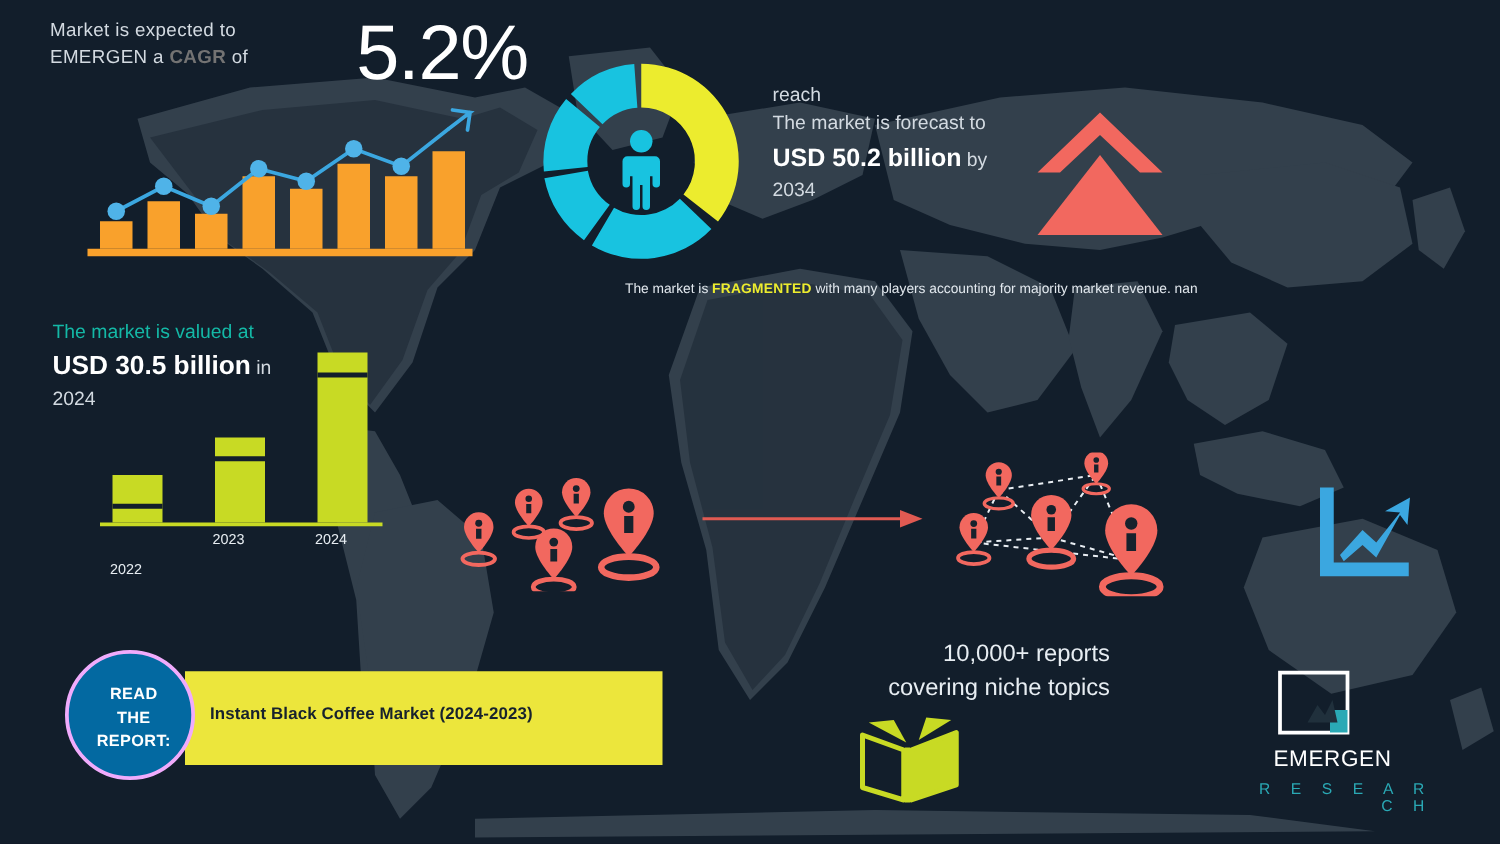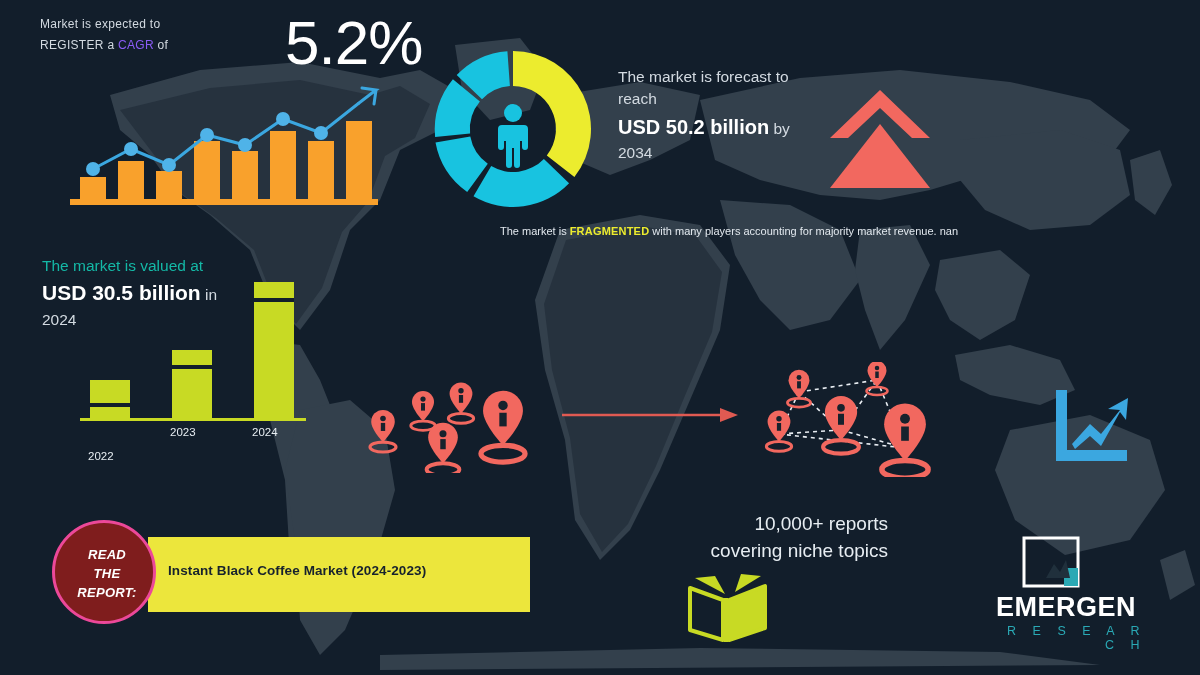--- a/index.html
+++ b/index.html
@@ -3,22 +3,22 @@
 <meta charset="utf-8">
 <style>
   html,body{margin:0;padding:0;background:#0d1722;}
   body{width:1200px;height:675px;overflow:hidden;font-family:"Liberation Sans",sans-serif;}
   #stage{position:relative;width:1200px;height:675px;background:#121e2b;overflow:hidden;}
   #worldmap{position:absolute;left:0;top:0;width:1200px;height:675px;}
   .abs{position:absolute;}
 
   
   #cagr-block{left:40px;top:14px;width:420px;}
-  #cagr-lead{font-size:12px;line-height:21px;color:#d3dae1;letter-spacing:.3px;width:190px;}
-  #cagr-lead b{color:#8b5cf6;font-weight:400;}
+  #cagr-lead{font-size:15px;line-height:21px;color:#d3dae1;letter-spacing:.3px;width:190px;}
+  #cagr-lead b{color:#737373;font-weight:700;}
   #cagr-value{position:absolute;left:216px;top:-6px;font-size:62px;font-weight:400;color:#ffffff;letter-spacing:-1px;line-height:70px;margin-left:29px;}
 
   
   #orange-chart{left:62px;top:78px;width:320px;height:130px;}
 
   
   #donut{left:428px;top:44px;width:170px;height:170px;}
 
   
   #forecast{left:618px;top:66px;width:260px;}
@@ -49,31 +49,31 @@
   #pins-left{left:355px;top:368px;width:190px;height:105px;}
   #pins-right{left:755px;top:362px;width:200px;height:115px;}
   #red-arrow-line{left:560px;top:400px;width:180px;height:30px;}
 
   
   #blue-icon{left:1048px;top:386px;width:86px;height:82px;}
 
   
   #banner{left:148px;top:537px;width:382px;height:75px;background:#ece63c;}
   #banner-text{position:absolute;left:168px;top:563px;font-size:13.5px;font-weight:700;color:#17222d;letter-spacing:.1px;}
-  #read-circle{left:52px;top:520px;width:104px;height:104px;border-radius:50%;background:#7f1d1d;border:3px solid #ec4899;box-sizing:border-box;font-style:italic;}
+  #read-circle{left:52px;top:520px;width:104px;height:104px;border-radius:50%;background:#0369a1;border:3px solid #f0abfc;box-sizing:border-box;}
   #read-circle-label{position:absolute;left:0;top:22px;width:104px;text-align:center;font-size:13px;font-weight:700;color:#ffffff;line-height:19px;letter-spacing:.3px;}
 
   
   #reports{left:588px;top:510px;width:300px;}
   #reports .r1{font-size:19px;color:#e7edf2;line-height:27px;font-weight:400;text-align:right;}
   #book{position:absolute;left:97px;top:62px;width:86px;height:72px;}
 
   
   #logo{left:986px;top:534px;width:160px;height:110px;}
-  #logo-em{position:absolute;left:0;top:58px;width:160px;text-align:center;font-size:27px;font-weight:700;color:#ffffff;letter-spacing:.5px;line-height:30px;}
+  #logo-em{position:absolute;left:0;top:58px;width:160px;text-align:center;font-size:18px;font-weight:400;color:#ffffff;letter-spacing:.5px;line-height:30px;}
   #logo-rs{position:absolute;left:0;top:90px;width:160px;text-align:right;font-size:12.5px;font-weight:400;color:#2aa9b5;letter-spacing:6.5px;}
 </style>
 </head>
 <body>
 
 <div id="stage">
 
   <svg id="worldmap" viewBox="0 0 1200 675" preserveAspectRatio="none">
     <rect x="0" y="0" width="1200" height="675" fill="#121e2b"></rect>
     <g fill="#36434f" opacity="0.92">
@@ -109,21 +109,21 @@
     </g>
     <g fill="#1b2733" opacity="0.55">
       <path d="M120 110 L210 88 L300 80 L370 95 L400 86 L430 104 L415 138 L385 156 L368 202 L342 232 L322 288 L296 324 L272 296 L254 250 L216 218 L182 194 L158 160 Z"></path>
       <path d="M566 240 L642 226 L696 236 L722 272 L712 332 L684 398 L656 466 L628 524 L602 552 L580 514 L570 438 L552 370 L544 304 Z"></path>
     </g>
   </svg>
 
   <div class="abs" id="cagr-block">
     <div id="cagr-lead">
       <span>Market is expected to</span><br>
-      <span>REGISTER a </span><b>CAGR</b><span> of</span>
+      <span>EMERGEN a </span><b>CAGR</b><span> of</span>
     </div>
     <div id="cagr-value">5.2%</div>
   </div>
 
   <svg class="abs" id="orange-chart" viewBox="0 0 320 130">
     <g fill="#f9a12c">
       <rect x="18" y="99" width="26" height="22"></rect>
       <rect x="56" y="83" width="26" height="38"></rect>
       <rect x="94" y="93" width="26" height="28"></rect>
       <rect x="132" y="63" width="26" height="58"></rect>
@@ -157,22 +157,22 @@
       <path d="M -56.3 -53.9 A 78 78 0 0 1 -5.6 -77.8 L -3.1 -42.9 A 43 43 0 0 0 -31.0 -29.7 Z" fill="#18c3e0"></path>
 
       <g fill="#18c3e0">
         <circle cx="0" cy="-16" r="9"></circle>
         <path d="M-11 -4 h22 a4 4 0 0 1 4 4 v18 a3 3 0 0 1 -6 0 v-6 h-2 v24 a3 3 0 0 1 -6 0 v-17 h-2 v17 a3 3 0 0 1 -6 0 v-24 h-2 v6 a3 3 0 0 1 -6 0 v-18 a4 4 0 0 1 4 -4 Z"></path>
       </g>
     </g>
   </svg>
 
   <div class="abs" id="forecast">
+    <div class="l1">reach</div>
     <div class="l1">The market is forecast to</div>
-    <div class="l1">reach</div>
     <div class="l2"><span style="font-size:20px;font-weight:700;color:#fff;">USD 50.2 billion</span><span> by</span></div>
     <div class="l3">2034</div>
   </div>
 
   <svg class="abs" id="red-arrows" viewBox="0 0 104 104">
     <path d="M52 2 L102 50 L84 50 L52 20 L20 50 L2 50 Z" fill="#f2685f"></path>
     <path d="M52 36 L102 100 L2 100 Z" fill="#f2685f"></path>
   </svg>
 
   <div class="abs" id="fragmented">

